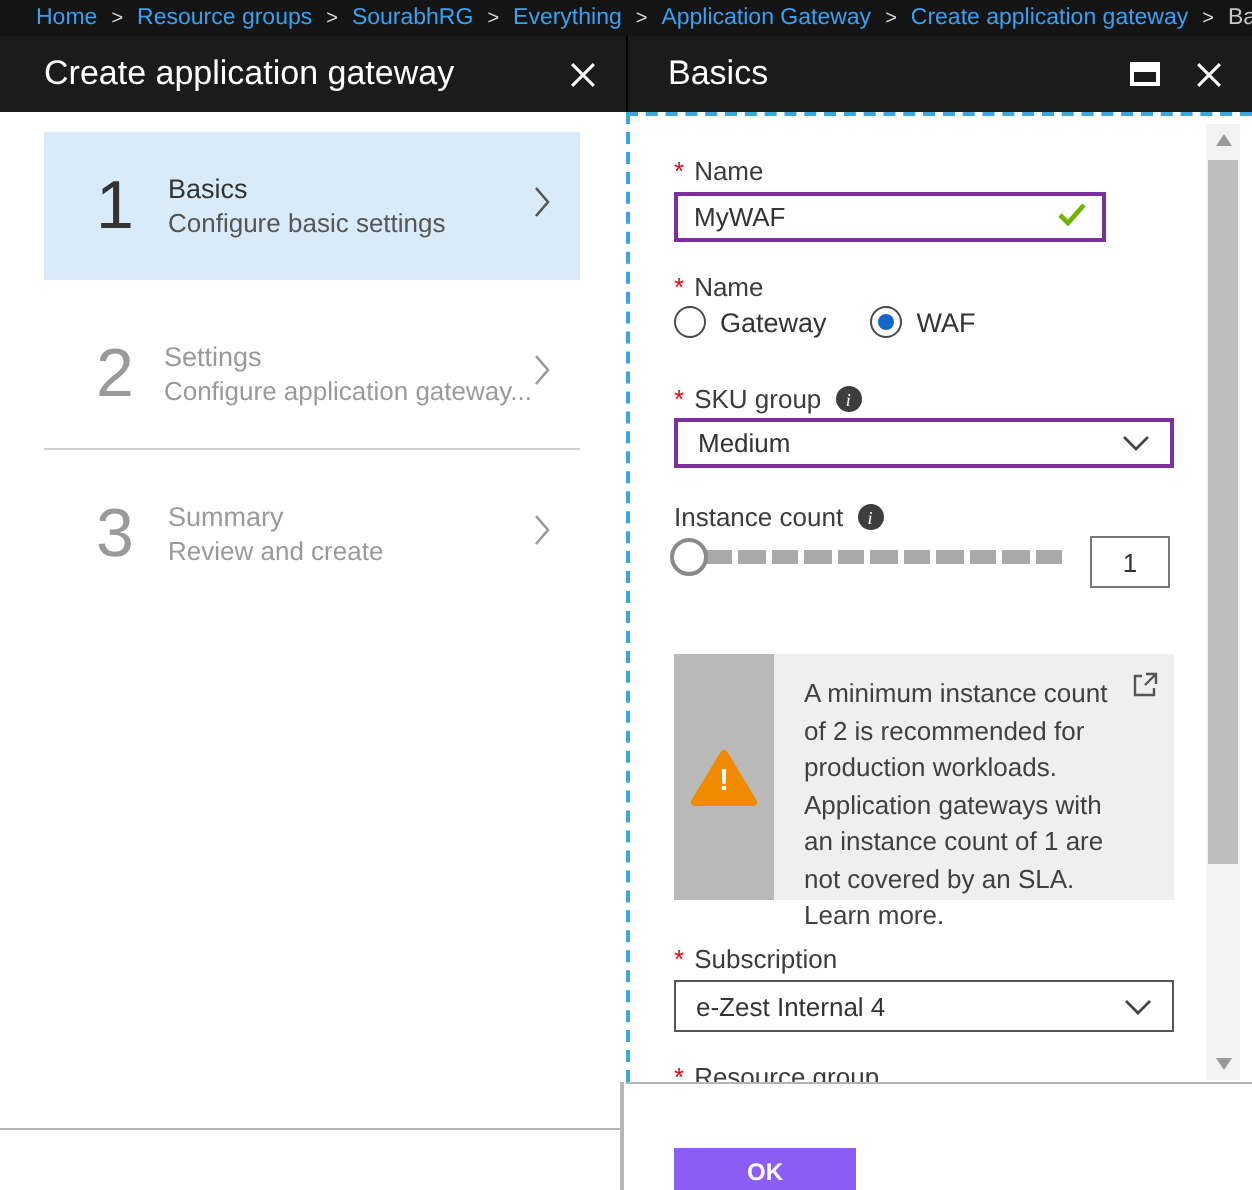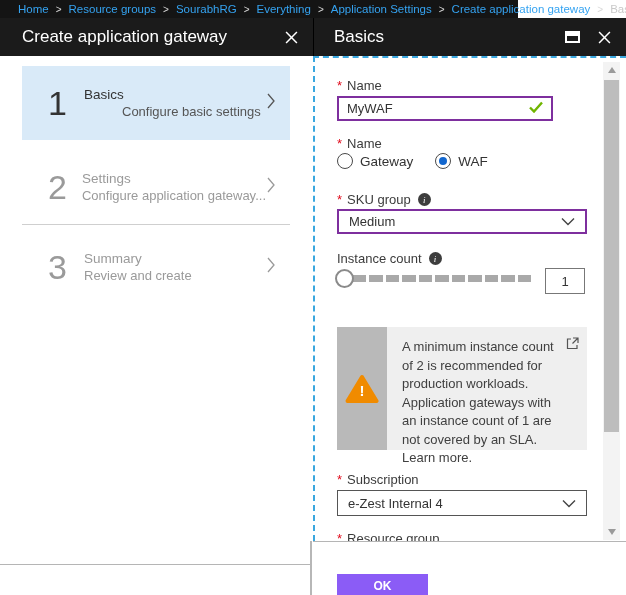--- a/index.html
+++ b/index.html
@@ -1,21 +1,21 @@
 <!DOCTYPE html>
 <html><head>
 <meta charset="utf-8">
 <style>
   * { margin:0; padding:0; box-sizing:border-box; }
   html,body { background:#fff; }
   body { font-family:"Liberation Sans", sans-serif; }
   .screen { position:relative; width:626px; height:595px; overflow:hidden; background:#fff; }
 
   
-  .topbar { position:absolute; left:0; top:0; width:518px; height:18px; background:#141414;
+  .topbar { position:absolute; left:0; top:0; width:626px; height:18px; background:#141414;
             display:flex; align-items:center; padding-left:18px; gap:7px; font-size:11.5px; white-space:nowrap; }
   .crumb { color:#35a3f1; cursor:pointer; }
   .crumb-sep { color:#d8d8d8; font-size:10px; }
   .crumb-current { color:#c9c9c9; }
 
   
   .lheader, .rheader { position:absolute; top:18px; height:38px; background:#1b1b1b; color:#fff;
                        display:flex; align-items:center; }
   .lheader { left:0; width:313px; padding:0 14px 0 22px; }
   .rheader { left:313px; width:313px; padding:0 14px 0 20px; border-left:1px solid #000; }
@@ -27,21 +27,21 @@
   
   .lbody { position:absolute; left:0; top:56px; width:313px; height:539px; background:#fff; }
   .step { position:absolute; left:22px; width:268px; display:flex; align-items:center; cursor:pointer; }
   .step-num { width:34px; margin-left:26px; font-size:34px; font-weight:400; color:#9a9a9a; }
   .step-text { flex:1; margin-left:2px; }
   .step-title { font-size:13.5px; color:#9a9a9a; }
   .step-sub { font-size:13px; color:#9a9a9a; margin-top:2px; white-space:nowrap; overflow:hidden; }
   .step.active { background:#d9eaf8; }
   .step.active .step-num { color:#333; }
   .step.active .step-title { color:#333; }
-  .step.active .step-sub { color:#555;margin-left:38px; }
+  .step.active .step-sub { color:#555; }
   .step-chev { margin-right:14px; }
   .step1 { top:10px; height:74px; }
   .step2 { top:100px; height:62px; }
   .step3 { top:180px; height:62px; }
   .lstep-divider { position:absolute; left:22px; top:168px; width:268px; height:1px; background:#cfcfcf; }
   .lfooter-divider { position:absolute; left:0; top:508px; width:311px; height:1px; background:#b5b5b5; }
 
   
   .rbody { position:absolute; left:313px; top:56px; width:313px; height:539px; background:#fff; }
   .rcontent { position:absolute; left:0; top:0; width:313px; height:485px; overflow:hidden;
@@ -106,21 +106,21 @@
 
   <nav class="topbar">
     <span class="crumb">Home</span>
     <span class="crumb-sep">&gt;</span>
     <span class="crumb">Resource groups</span>
     <span class="crumb-sep">&gt;</span>
     <span class="crumb">SourabhRG</span>
     <span class="crumb-sep">&gt;</span>
     <span class="crumb">Everything</span>
     <span class="crumb-sep">&gt;</span>
-    <span class="crumb">Application Settings</span>
+    <span class="crumb">Application Gateway</span>
     <span class="crumb-sep">&gt;</span>
     <span class="crumb">Create application gateway</span>
     <span class="crumb-sep">&gt;</span>
     <span class="crumb-current">Basics</span>
   </nav>
 
   <header class="lheader">
     <span class="blade-title">Create application gateway</span>
     <span class="icon-btn">
       <svg width="13" height="13" viewBox="0 0 12 12">

